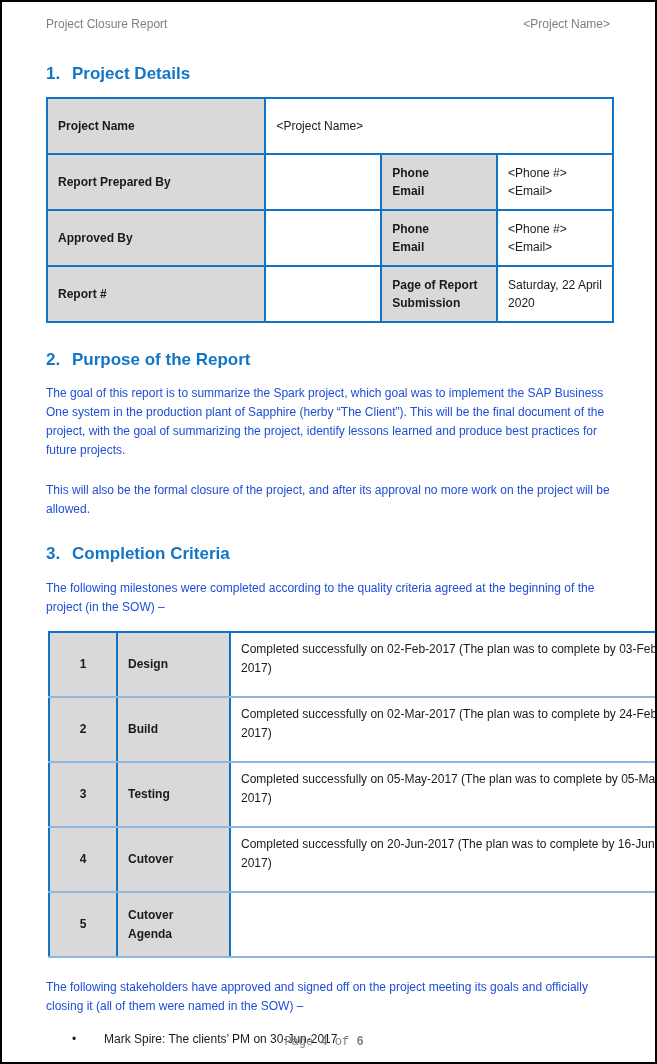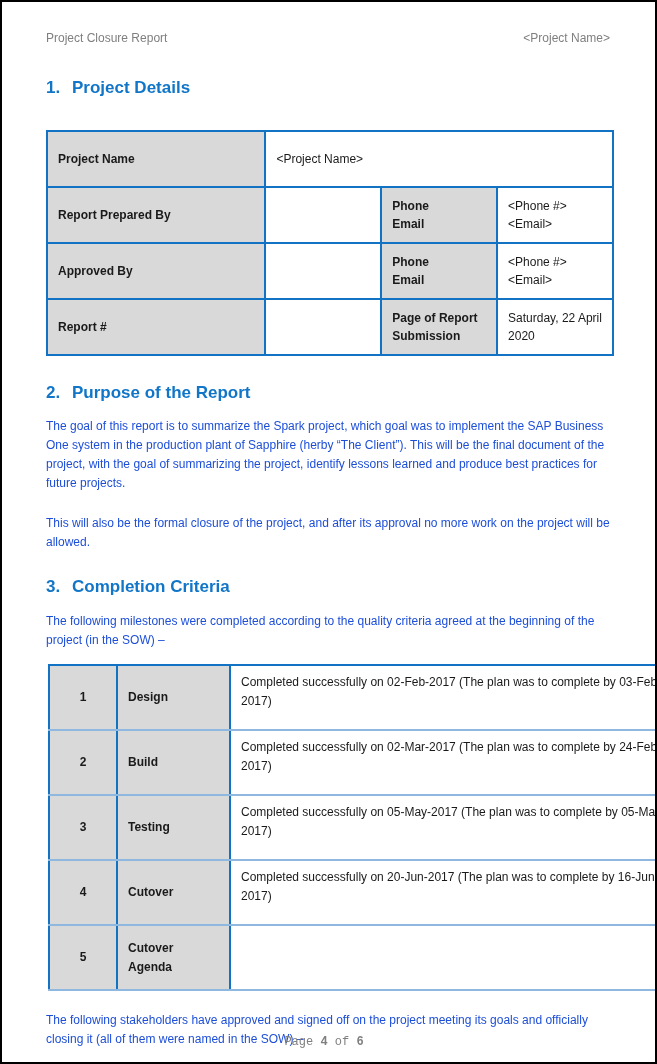--- a/index.html
+++ b/index.html
@@ -10,21 +10,21 @@
     border: 2px solid #000;
     background: #fff;
     font-family: "Liberation Sans", sans-serif;
     color: #1a1a1a;
     overflow: hidden;
   }
   .content { padding: 0 45px 0 44px; }
 
   
   .doc-header {
-    margin-top: 28px;
+    margin-top: 14px;
     display: flex; justify-content: space-between; align-items: flex-start;
     font-size: 12px; line-height: 16px; color: #7f7f7f;
   }
 
   
   .sec-heading {
     display: flex; align-items: baseline;
     color: #1176c8; font-size: 17px; font-weight: bold; line-height: 22px;
   }
   .sec-heading .num { width: 26px; flex: 0 0 26px; }
@@ -34,21 +34,21 @@
 
   
   .para { font-size: 12px; line-height: 19px; color: #1d4ed8; }
   .p1 { margin-top: 13px; }
   .p2 { margin-top: 21px; }
   .p-intro { margin-top: 14px; }
   .p-stake { margin-top: 20px; }
 
   
   table { border-collapse: collapse; table-layout: fixed; }
-  .details-table { width: 568px; margin-top: 31px; }
+  .details-table { width: 568px; margin-top: 12px; }
   .details-table td {
     border: 2px solid #1272c4;
     height: 46px;
     padding: 4px 10px;
     font-size: 12px; line-height: 18px;
     vertical-align: middle;
     overflow: hidden;
   }
   .details-table .c1 { width: 115px; }
   .details-table .c2 { width: 196px; }

